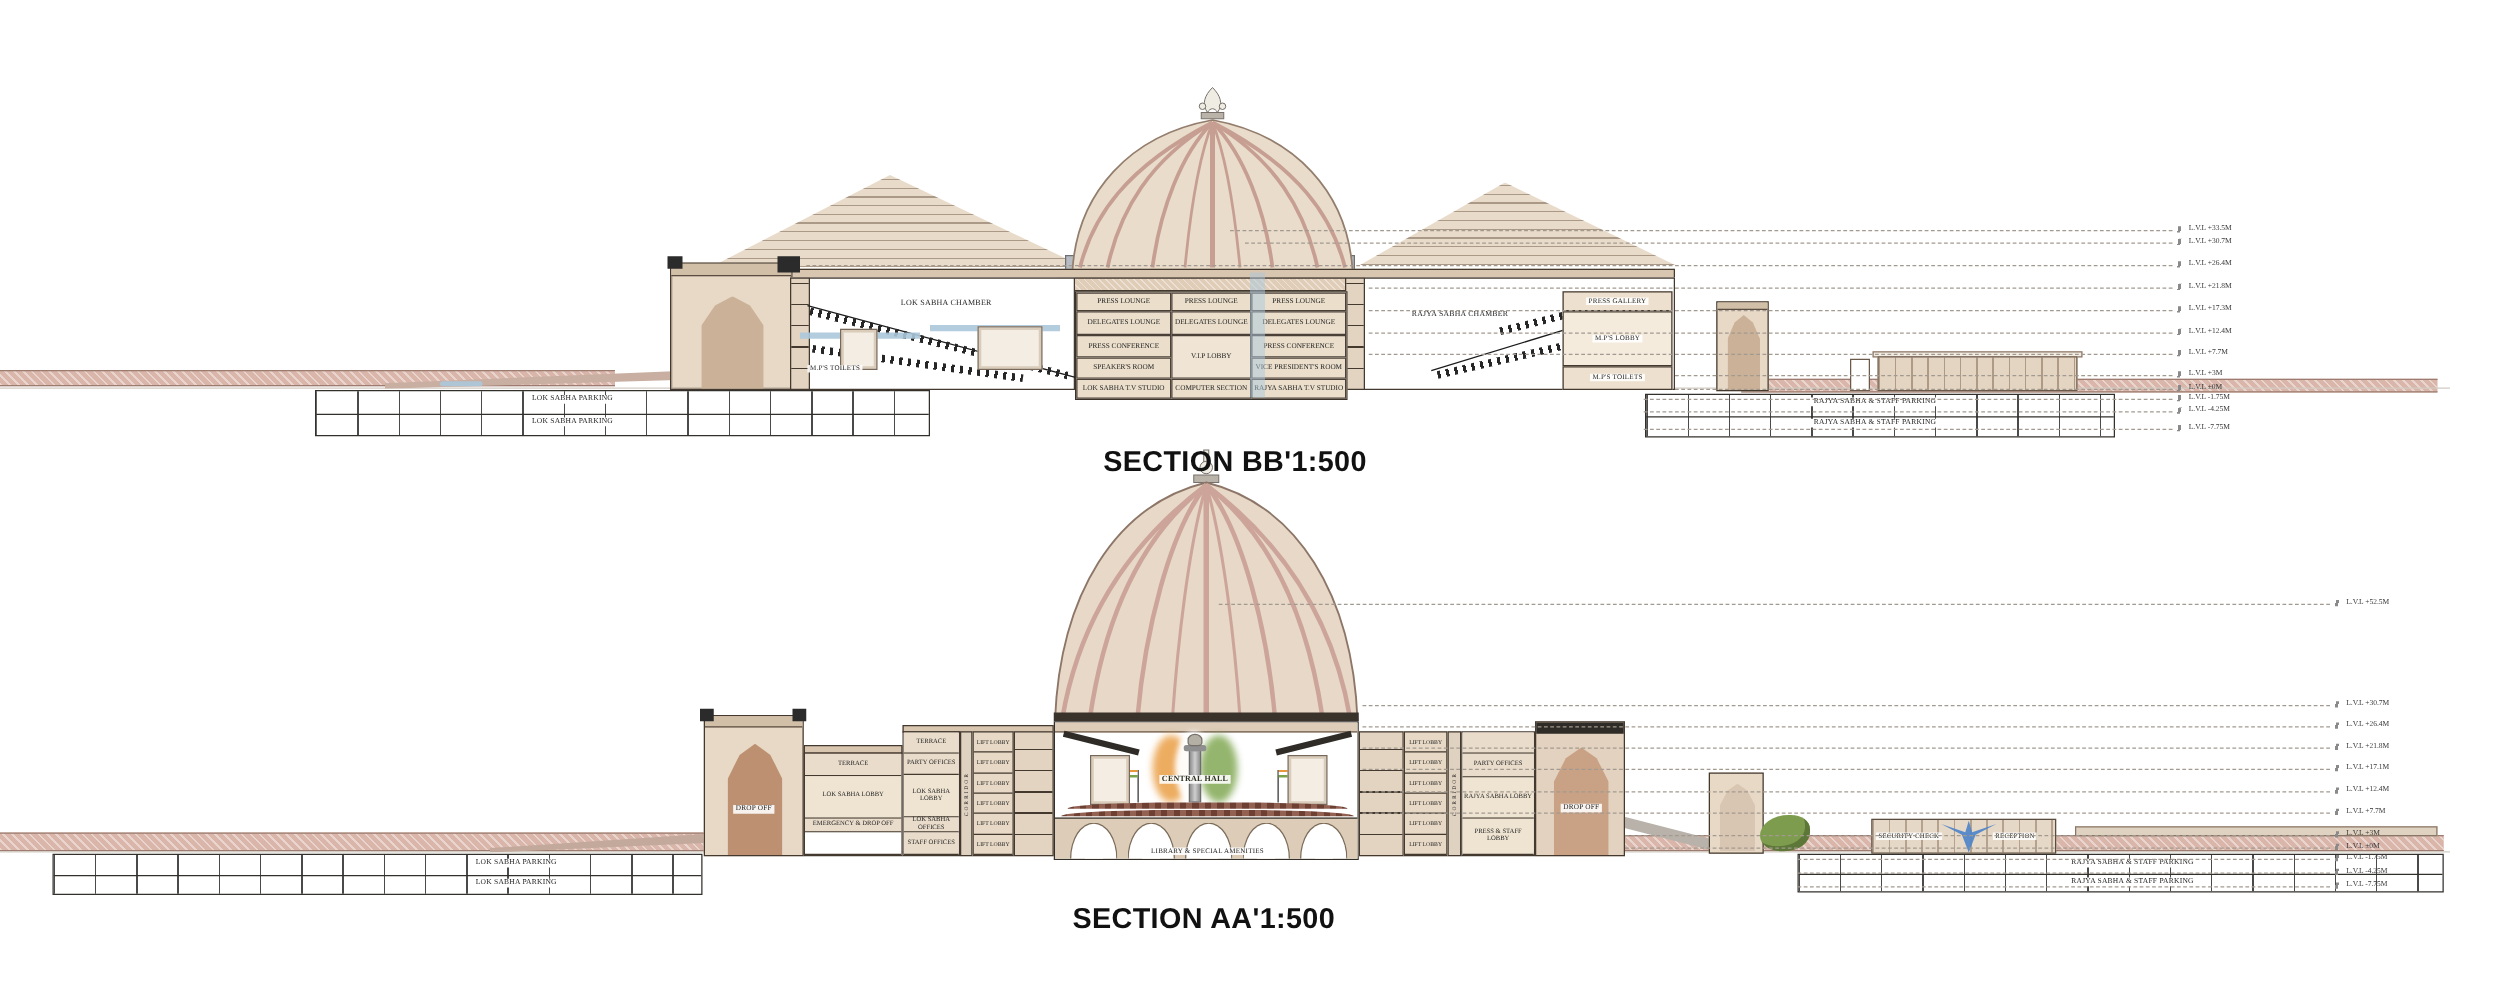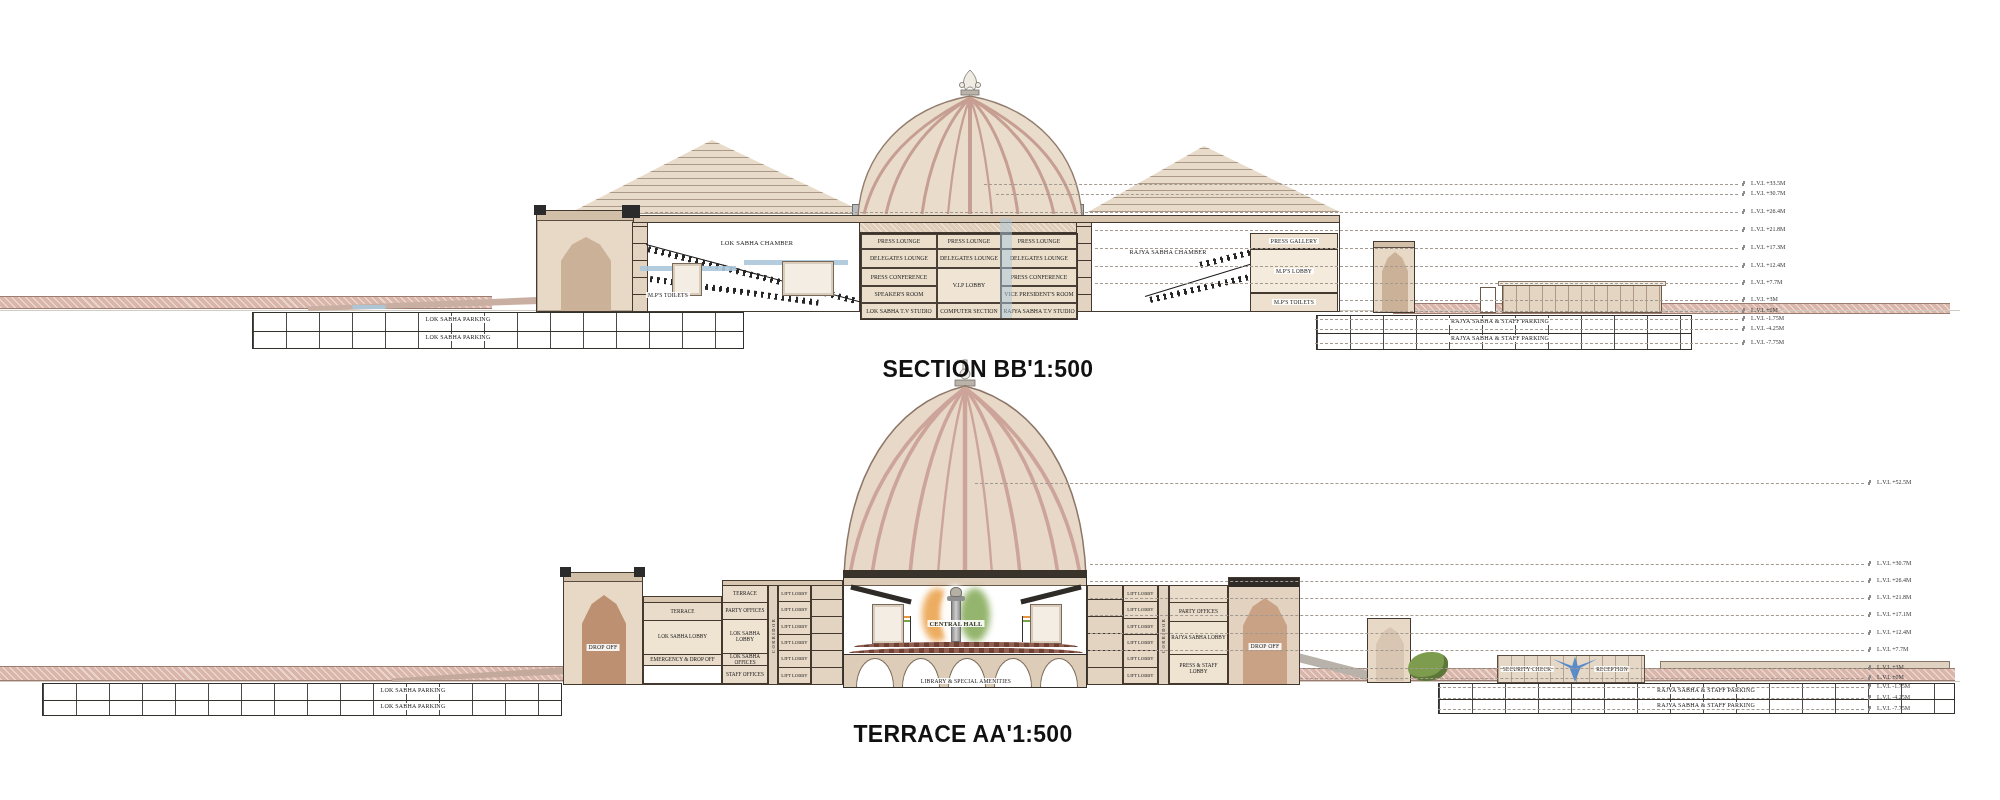--- a/index.html
+++ b/index.html
@@ -428,15 +428,15 @@
     </div>
   <div class="lvl" style="left:1864px;top:694px">
       <span class="zz"></span>
       <span>L.V.L -4.25M</span>
     </div>
   <div class="lvl" style="left:1864px;top:705px">
       <span class="zz"></span>
       <span>L.V.L -7.75M</span>
     </div>
 
-  <div class="title" style="left:963px;top:721px">TERRACE AA'1:500</div>
+  <div class="title" style="left:963px;top:721px">SECTION AA'1:500</div>
 
 </div>
 
 </body></html>

